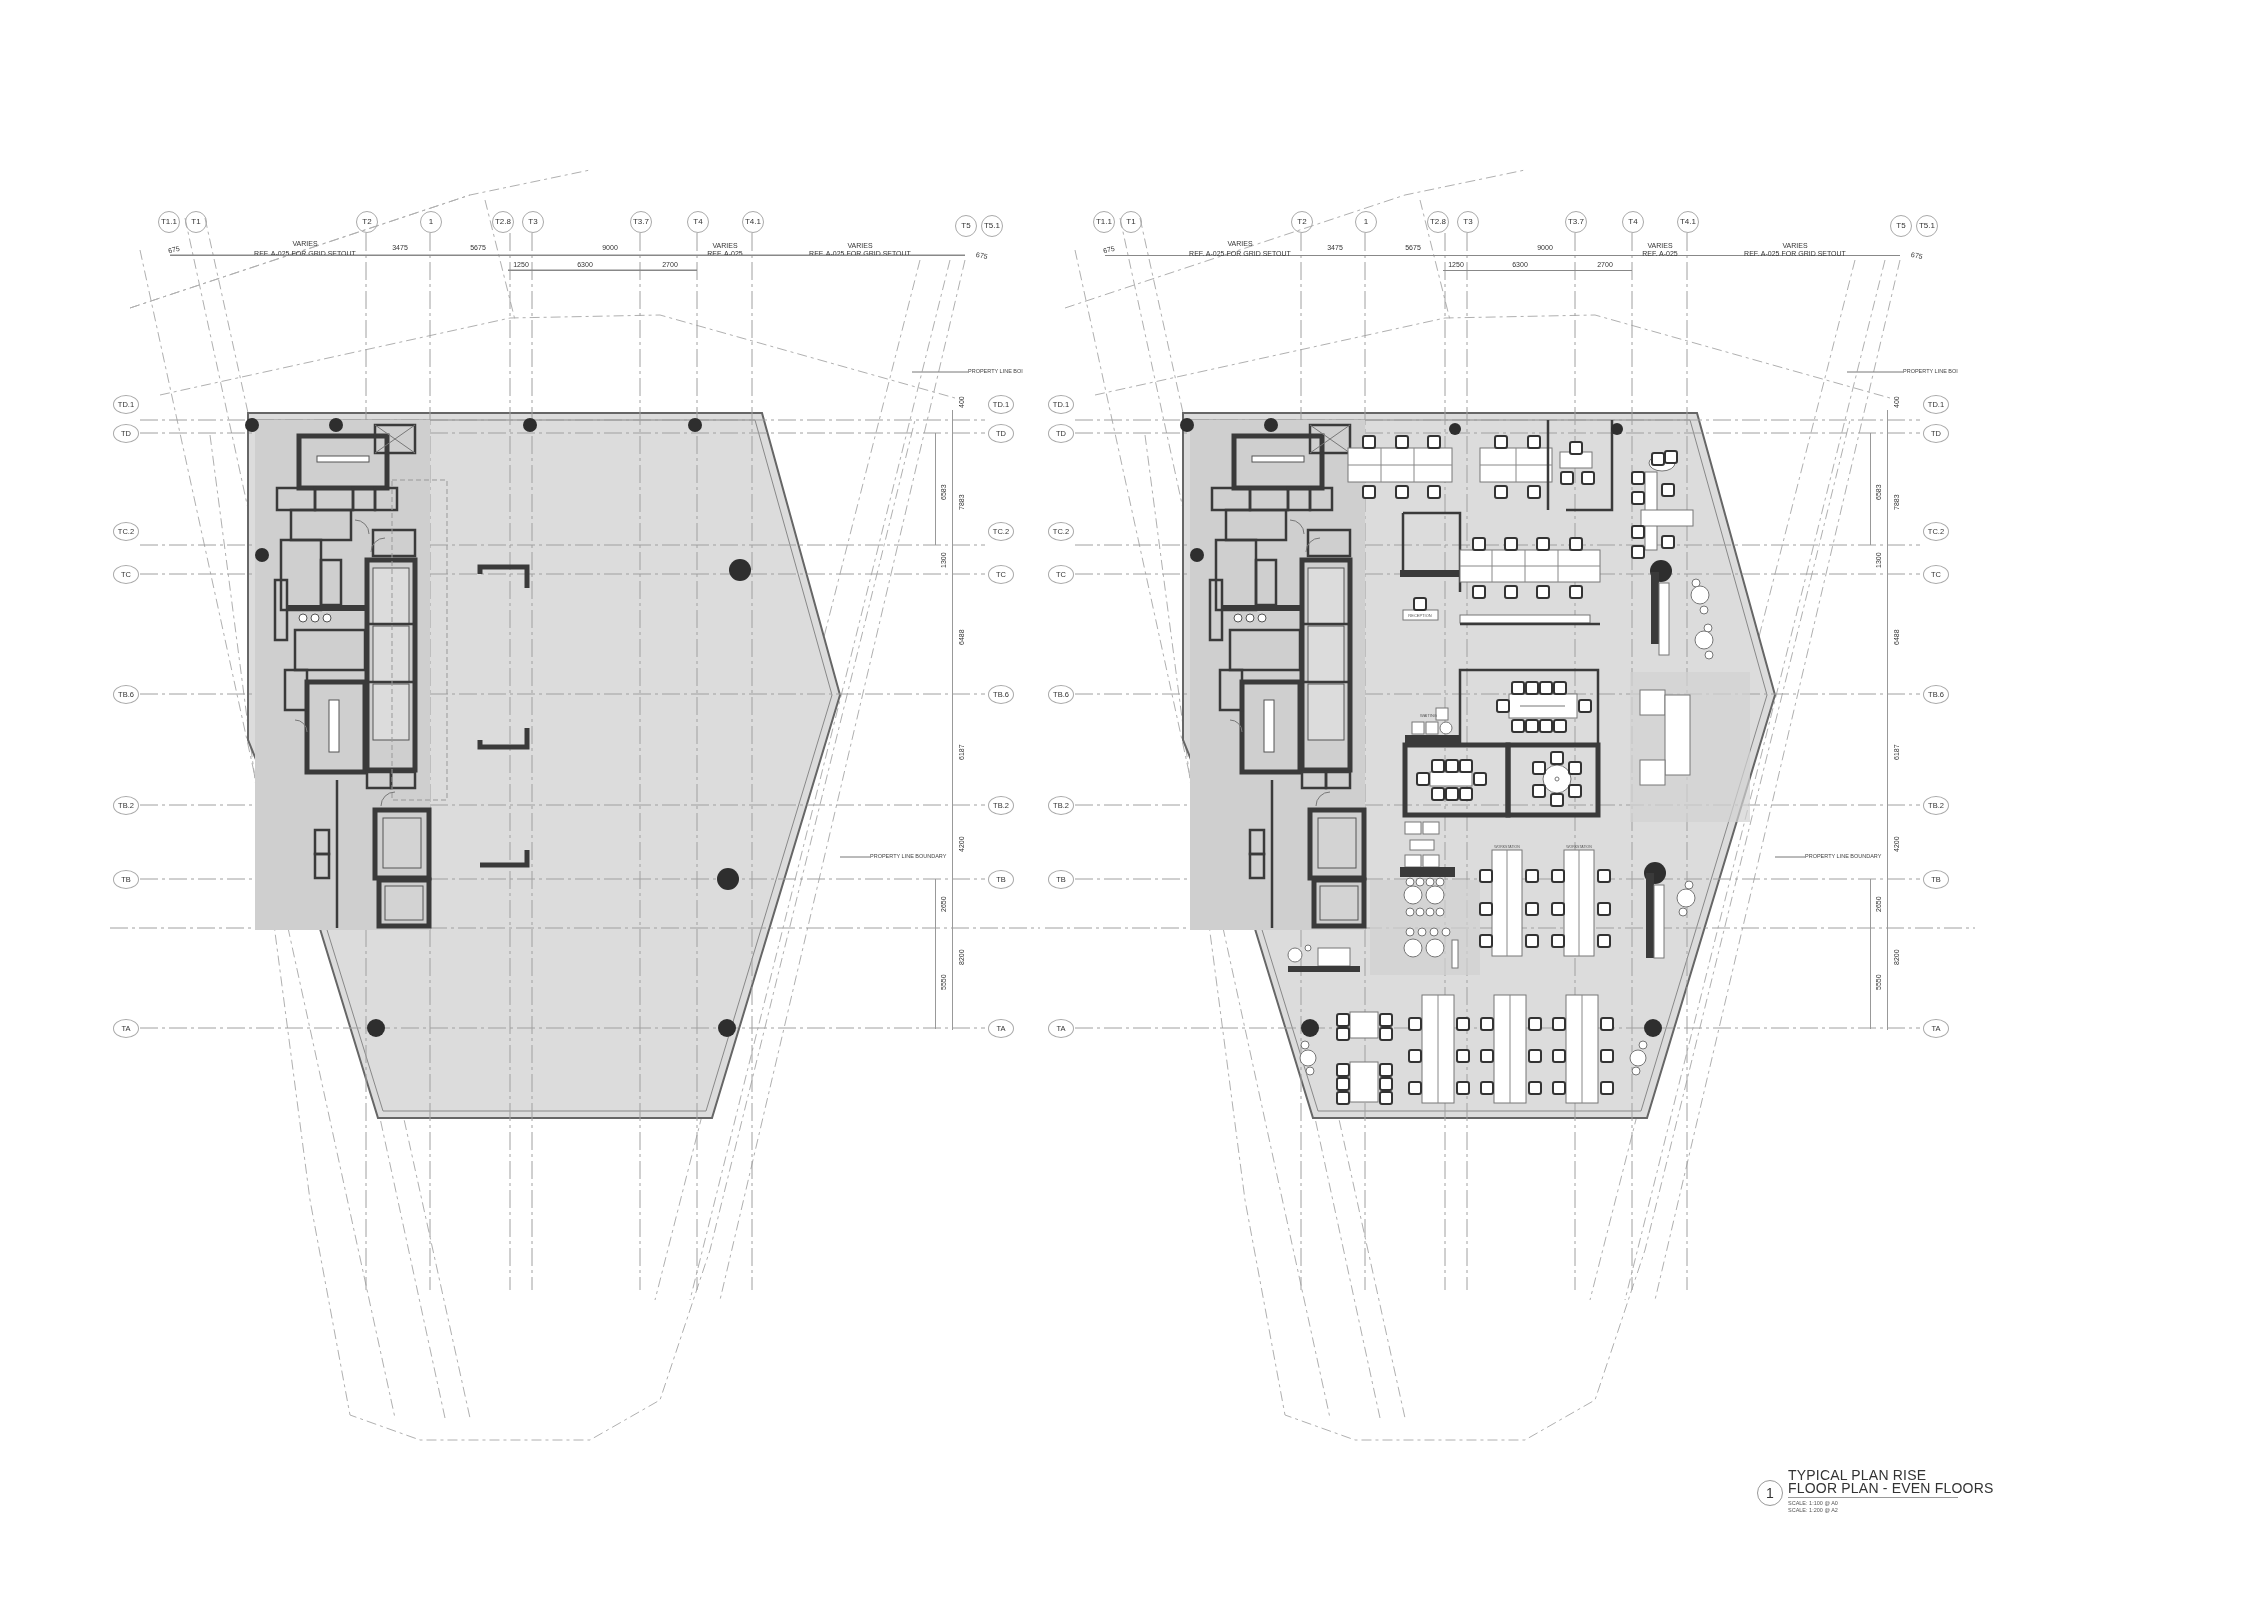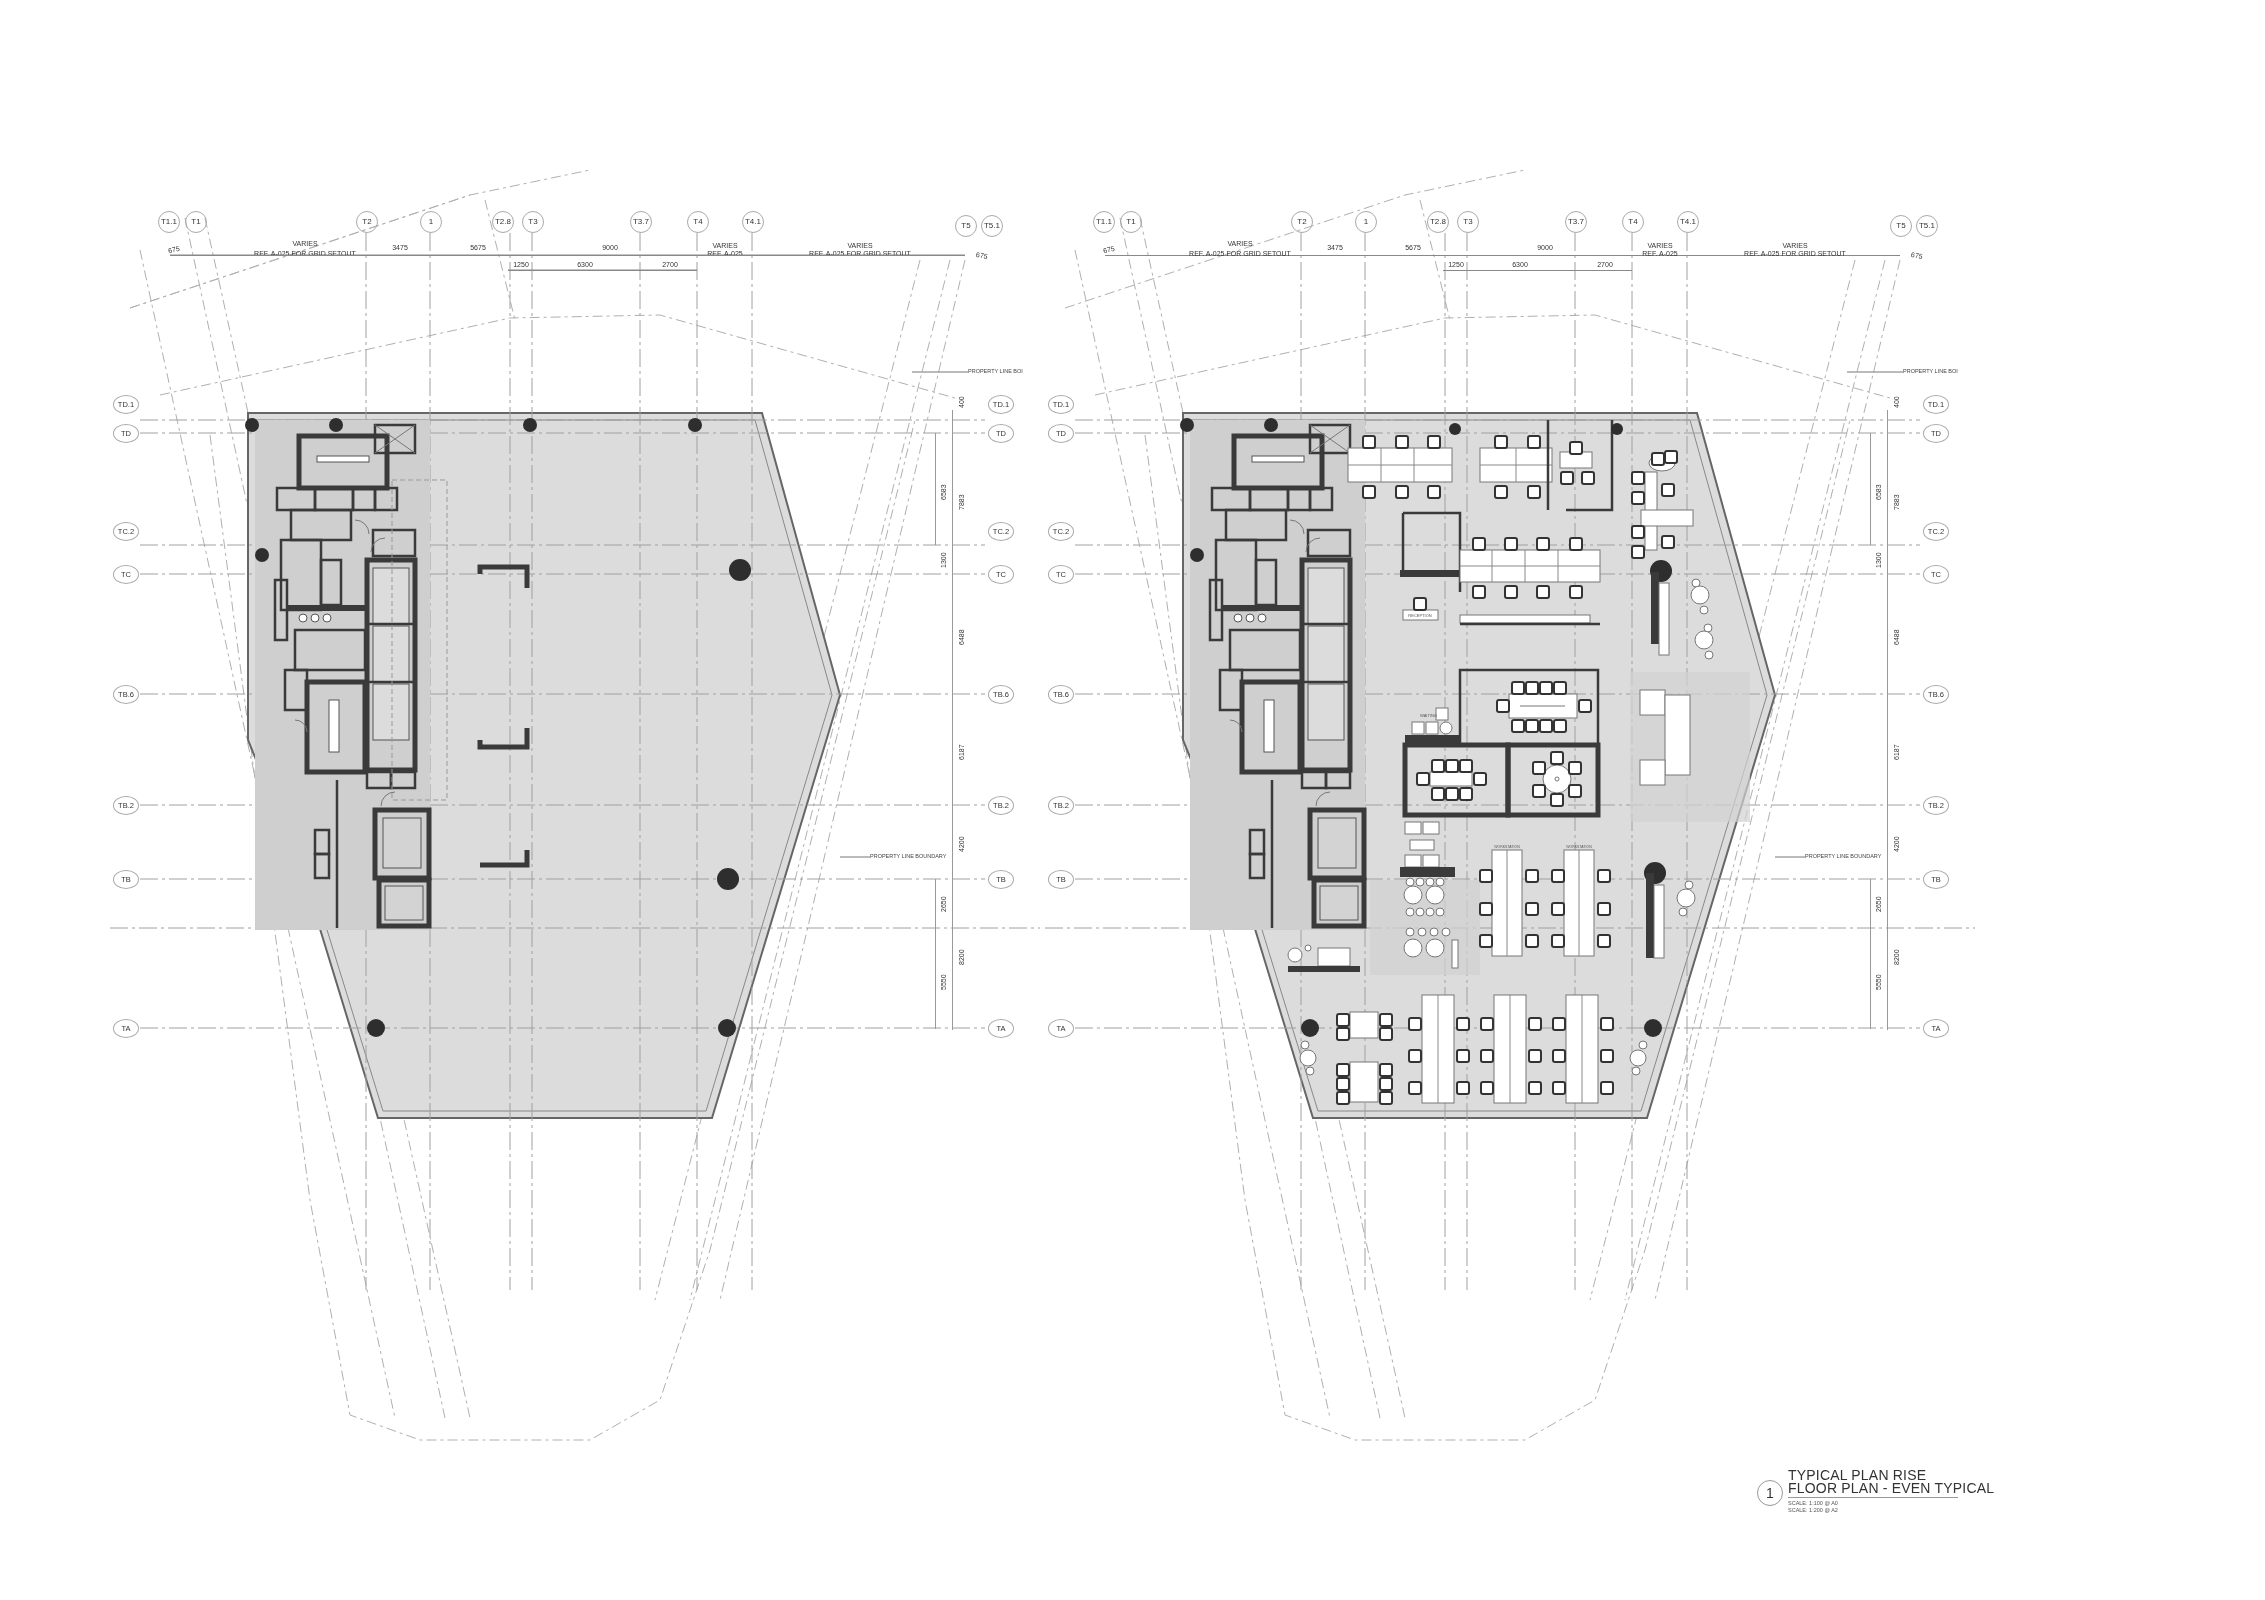--- a/index.html
+++ b/index.html
@@ -568,18 +568,18 @@
 </div>
 
 
 <div style="position:absolute;left:170px;top:255px;width:795px;height:1px;background:#888;"></div>
 <div style="position:absolute;left:508px;top:270px;width:189px;height:1px;background:#888;"></div>
 
 
 <div class="title-block">
   <div class="tb-bubble">1</div>
   <div class="tb-line1">TYPICAL PLAN RISE</div>
-  <div class="tb-line2">FLOOR PLAN - EVEN TYPICAL</div>
+  <div class="tb-line2">FLOOR PLAN - EVEN FLOORS</div>
   <div class="tb-rule"></div>
   <div class="tb-scale tb-s1">SCALE: 1:100 @ A0</div>
   <div class="tb-scale tb-s2">SCALE: 1:200 @ A2</div>
 </div>
 </div>
 
 </body></html>

